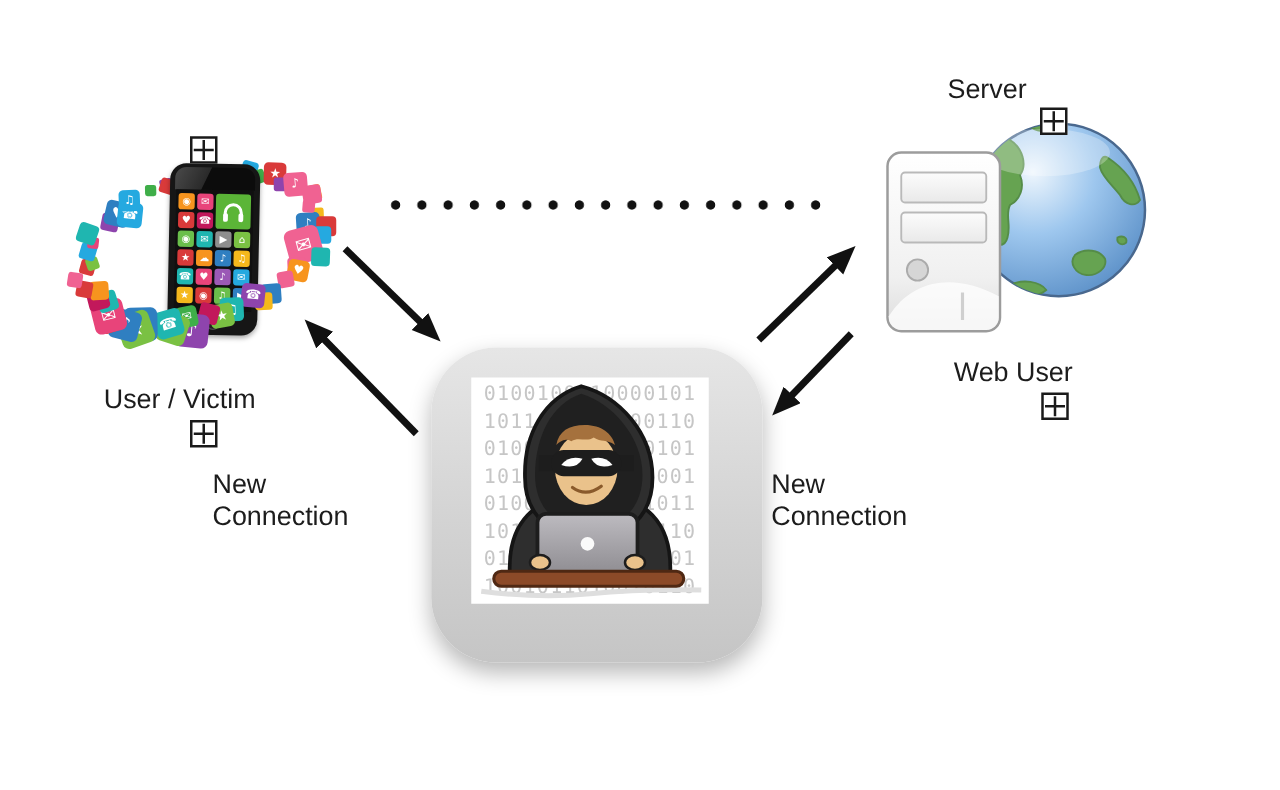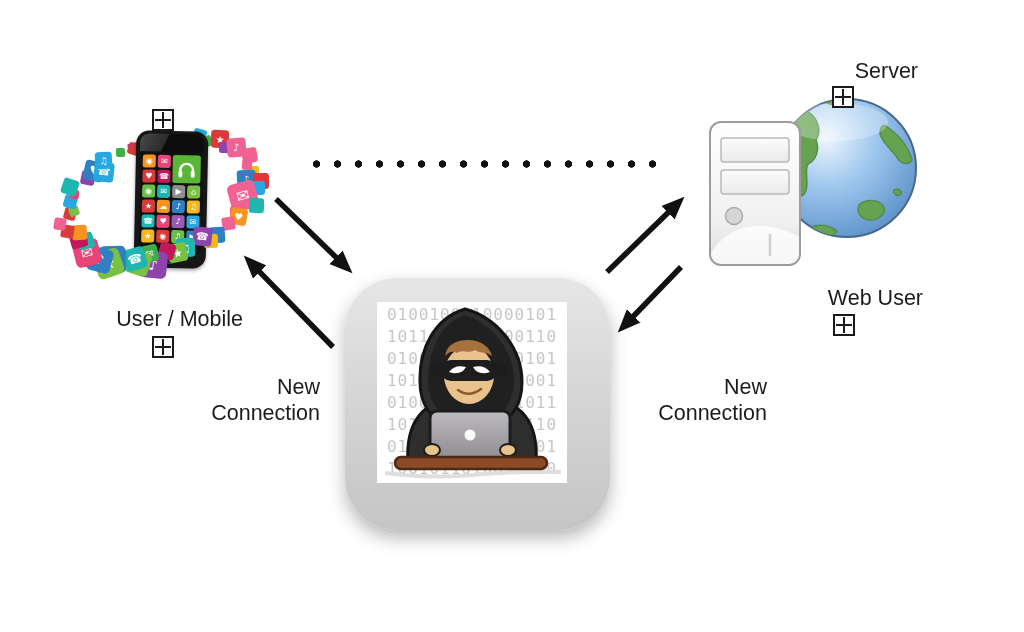--- a/index.html
+++ b/index.html
@@ -1,19 +1,19 @@
 <!DOCTYPE html>
 <html><head>
 <meta charset="utf-8">
 <title>Diagram</title>
 <style>
   html,body{margin:0;padding:0;background:#fff;}
   .canvas{position:relative;width:1024px;height:632px;background:#fff;overflow:hidden;
           font-family:"Liberation Sans","DejaVu Sans",sans-serif;color:#1c1c1c;}
-  .lbl{position:absolute;text-align:right;font-size:21.5px;line-height:26px;color:#1c1c1c;z-index:6;}
+  .lbl{position:absolute;text-align:left;font-size:21.5px;line-height:26px;color:#1c1c1c;z-index:6;}
   .plusbox{position:absolute;width:22px;height:22px;border:2px solid #1a1a1a;background:#fff;
            box-sizing:border-box;z-index:7;}
   .plusbox .ph{position:absolute;left:1px;right:1px;top:50%;margin-top:-1px;height:2px;background:#1a1a1a;}
   .plusbox .pv{position:absolute;top:1px;bottom:1px;left:50%;margin-left:-1px;width:2px;background:#1a1a1a;}
   .dotline{position:absolute;left:306px;top:160px;width:354px;height:8px;z-index:5;
            background-image:radial-gradient(circle closest-side,#121212 85%,rgba(0,0,0,0) 100%);
            background-size:21px 8px;background-repeat:repeat-x;}
   .arrows{position:absolute;left:0;top:0;z-index:5;pointer-events:none;}
 
   
@@ -60,21 +60,21 @@
       </marker>
     </defs>
     <line x1="276" y1="199" x2="346" y2="267" stroke="#111" stroke-width="5.5" marker-end="url(#ah)"></line>
     <line x1="333" y1="347" x2="250" y2="262" stroke="#111" stroke-width="5.5" marker-end="url(#ah)"></line>
     <line x1="607" y1="272" x2="678" y2="203" stroke="#111" stroke-width="5.5" marker-end="url(#ah)"></line>
     <line x1="681" y1="267" x2="624" y2="326" stroke="#111" stroke-width="5.5" marker-end="url(#ah)"></line>
   </svg>
 
   <div class="lbl" style="left:758px;top:58px;width:160px;">Server</div>
   <div class="lbl" style="left:763px;top:285px;width:160px;">Web User</div>
-  <div class="lbl" style="left:83px;top:306px;width:160px;">User / Mobile</div>
+  <div class="lbl" style="left:83px;top:306px;width:160px;">User / Victim</div>
   <div class="lbl" style="left:170px;top:374px;width:150px;">New Connection</div>
   <div class="lbl" style="left:617px;top:374px;width:150px;">New Connection</div>
 
   <span class="plusbox" style="left:152px;top:109px;">
       <i class="ph"></i>
       <i class="pv"></i>
     </span>
   <span class="plusbox" style="left:832px;top:86px;">
       <i class="ph"></i>
       <i class="pv"></i>

